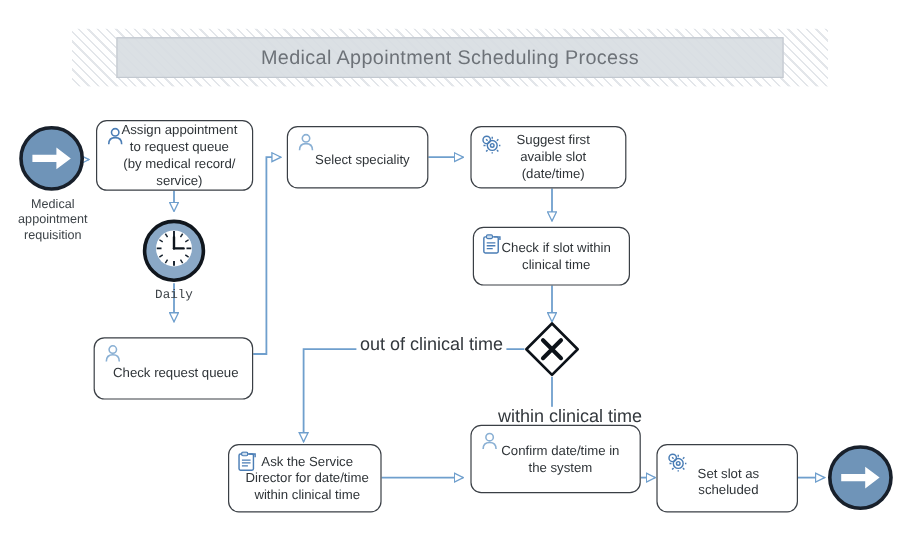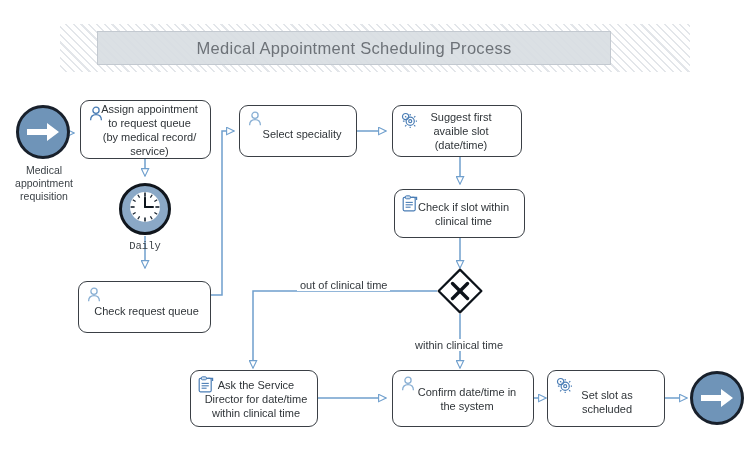--- a/index.html
+++ b/index.html
@@ -28,21 +28,21 @@
     background-image: repeating-linear-gradient(
         45deg,
         #ffffff 0px, #ffffff 4px,
         #e3e6ea 4px, #e3e6ea 5.5px);
     background-color: #ffffff;
   }
   .banner-inner {
     position: absolute;
     left: 37px;
     top: 7px;
-    width: 514px;
+    width: 556px;
     height: 34px;
     background: rgba(216,221,226,0.92);
     border: 1px solid #c3c9d0;
     box-sizing: border-box;
     display: flex;
     align-items: center;
     justify-content: center;
   }
   .banner-title {
     font-size: 16.5px;
@@ -128,21 +128,21 @@
     position: absolute;
     left: 0; top: 0;
     width: 750px;
     height: 458px;
     pointer-events: none;
   }
 
   
   .edge-label {
     position: absolute;
-    font-size: 11px;
+    font-size: 15px;
     color: #33383d;
     white-space: nowrap;
     background: #ffffff;
     padding: 0 3px;
   }
 </style>
 </head>
 <body>
 
 <div id="canvas">
@@ -338,21 +338,21 @@
         </g>
       </svg>
     </span>
     <div class="task-label" style="padding-left:4px;">
       <div>Ask the Service</div>
       <div>Director for date/time</div>
       <div>within clinical time</div>
     </div>
   </div>
 
-  <div class="task" style="left:392px; top:370px; width:142px; height:57px;">
+  <div class="task" style="left:392px; top:354px; width:142px; height:57px;">
     <span class="task-icon">
       <svg width="16" height="16" viewBox="0 0 16 16">
         <circle cx="8" cy="4.3" r="3.1" fill="none" stroke="#8ab0d4" stroke-width="1.3"></circle>
         <path d="M2.6,14.2 C2.6,10.4 5,8.7 8,8.7 C11,8.7 13.4,10.4 13.4,14.2" fill="none" stroke="#8ab0d4" stroke-width="1.3"></path>
       </svg>
     </span>
     <div class="task-label">
       <div>Confirm date/time in</div>
       <div>the system</div>
     </div>

